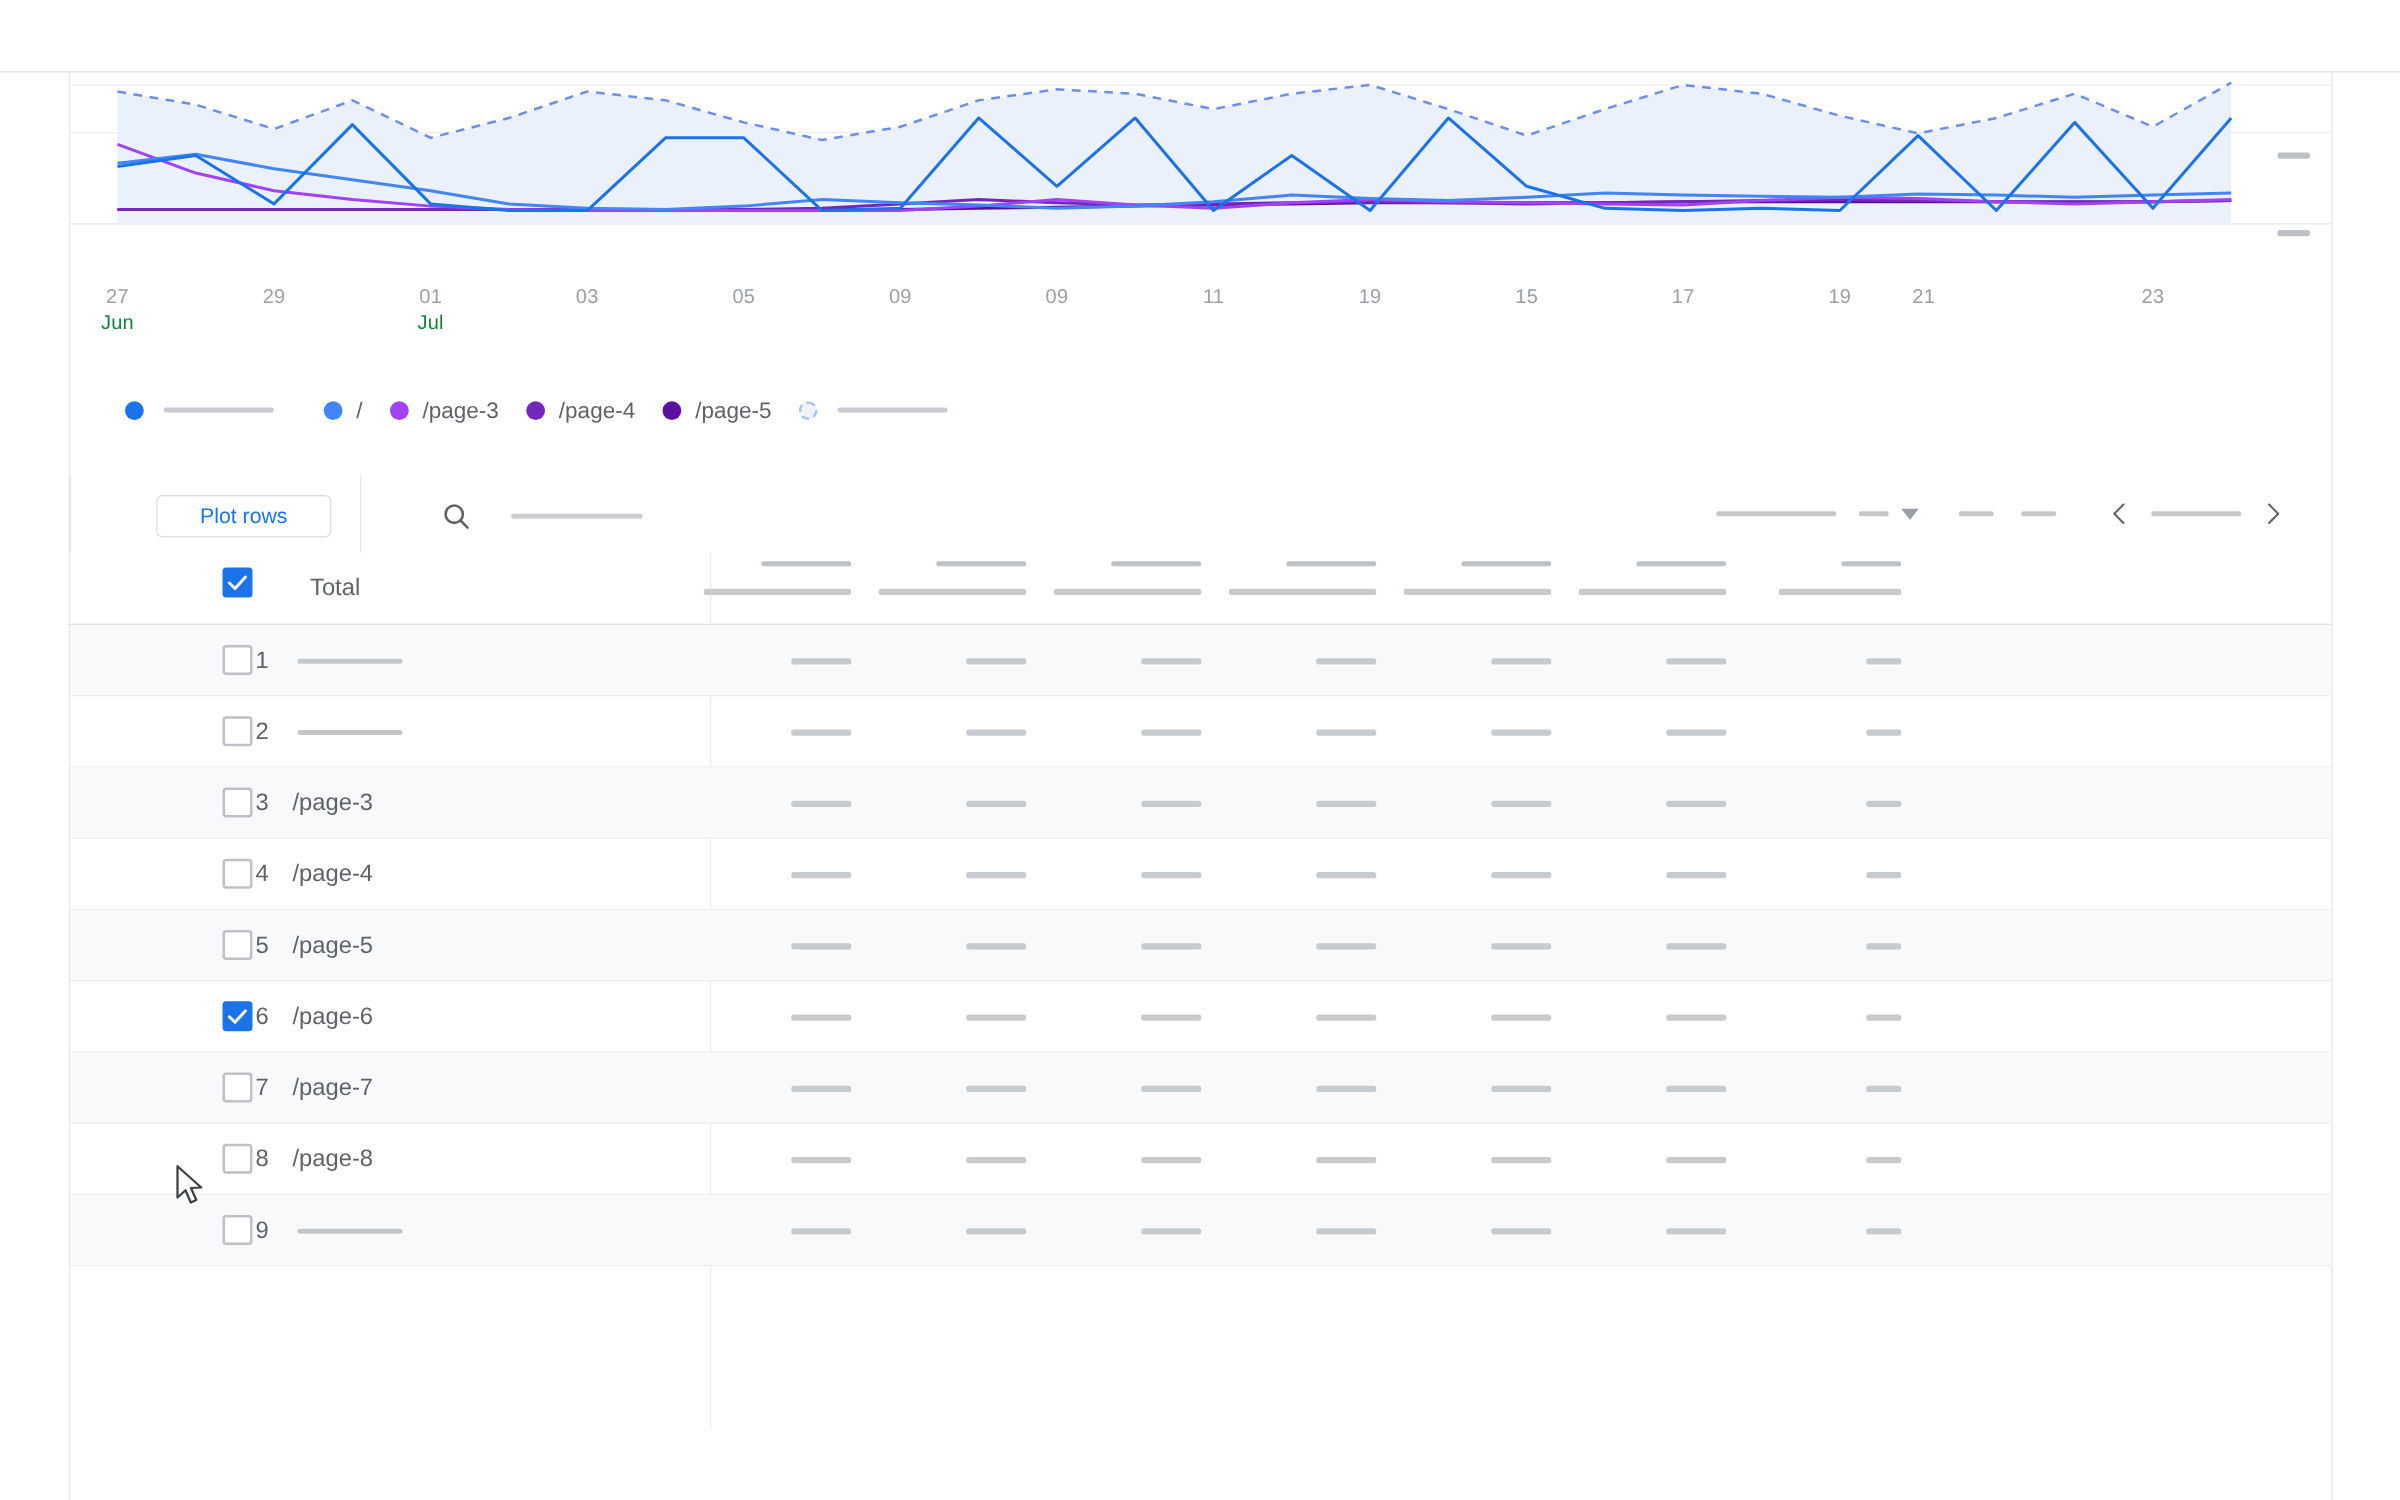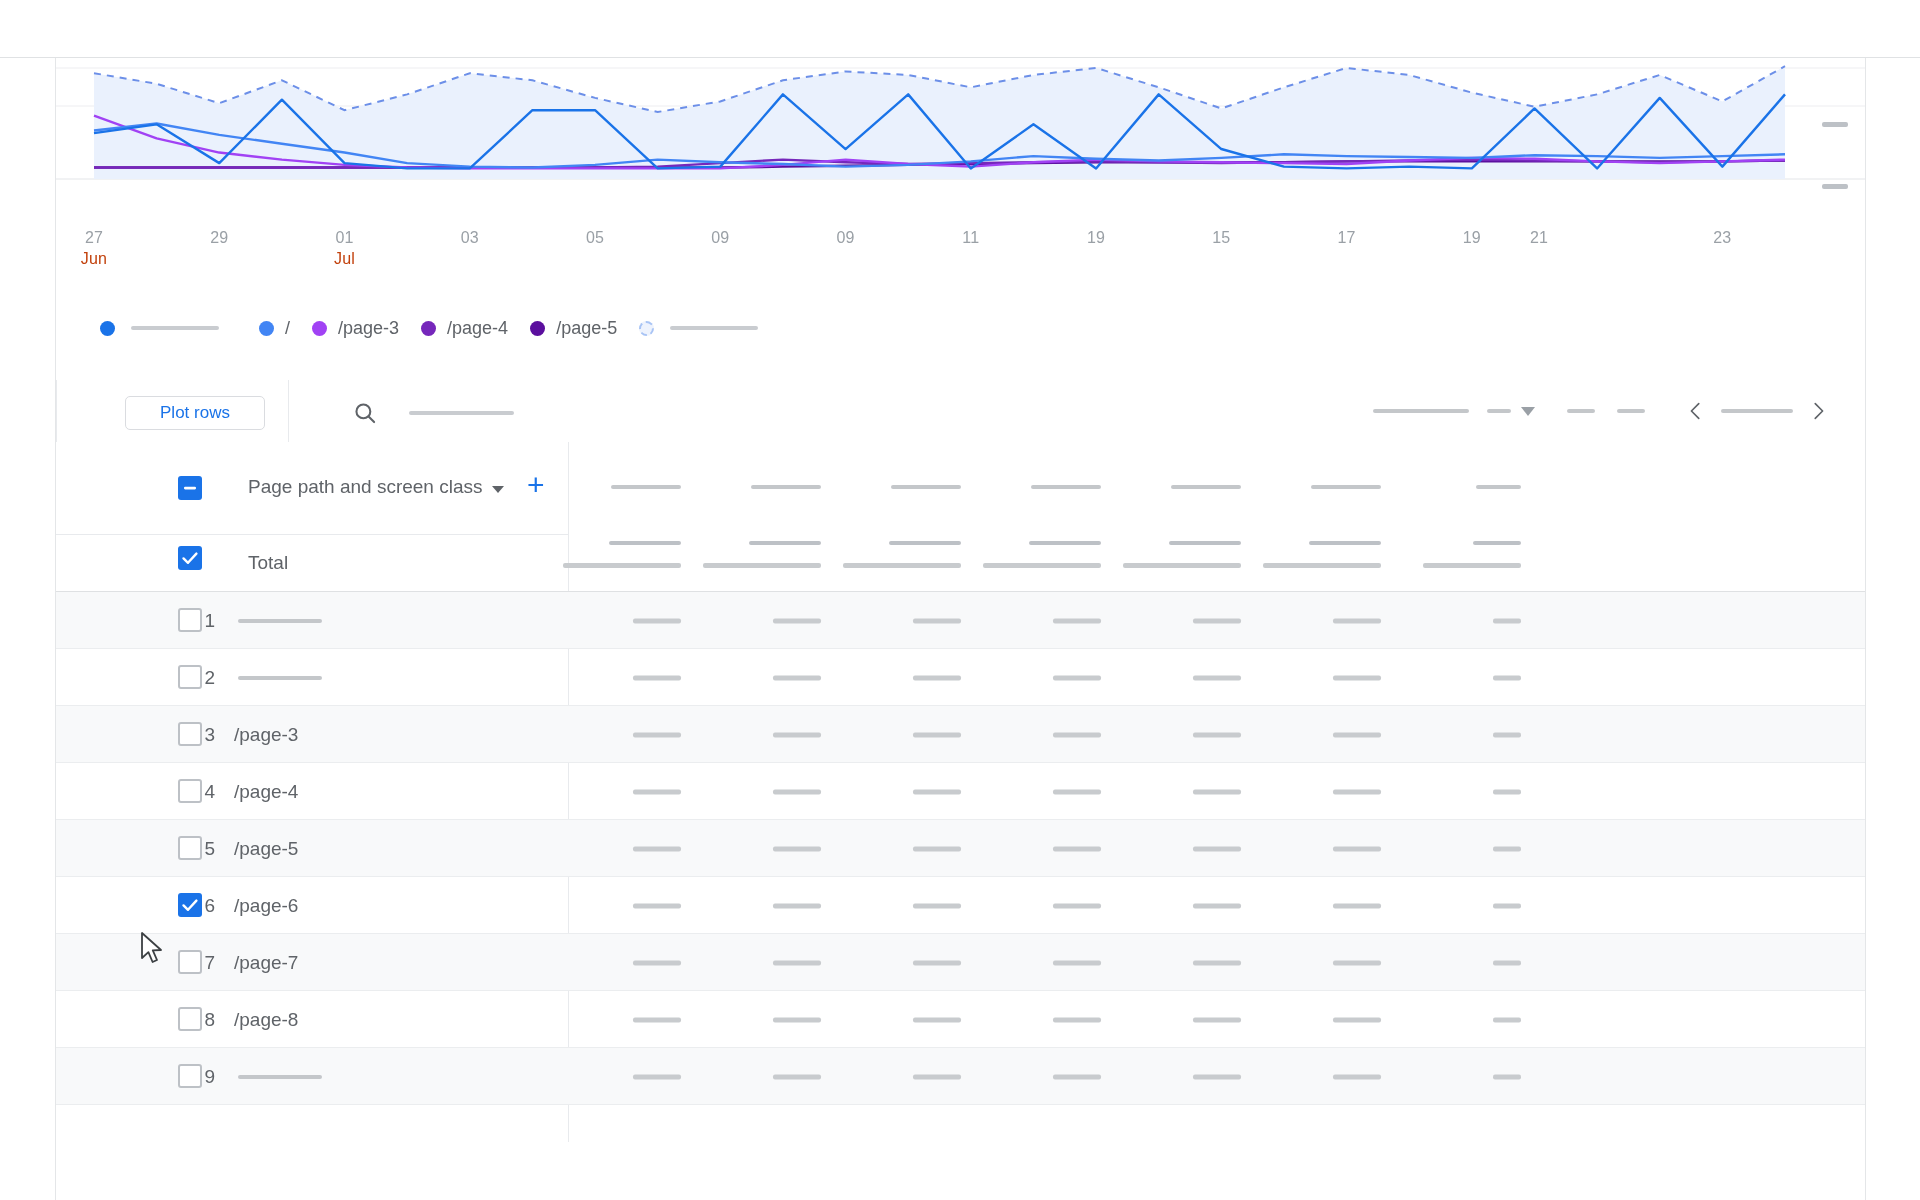--- a/index.html
+++ b/index.html
@@ -17,21 +17,21 @@
   .top-rule    { position: absolute; left: 0; top: 57px; width: 1920px; height: 1px; background: #e0e2e4; }
 
   
   .chart-wrap { position: absolute; left: 56px; top: 58px; width: 1809px; height: 180px; }
   .chart-svg  { position: absolute; left: 0; top: 0; }
 
   .x-axis { position: absolute; left: 56px; top: 228px; width: 1809px; height: 58px; }
   .xtick  { position: absolute; transform: translateX(-50%); text-align: center;
             font-size: 16px; color: #9aa0a6; letter-spacing: .2px; }
   .xtick .d { display:block; line-height: 20px; }
-  .xtick .m { display:block; line-height: 22px; font-size: 16px; color:#c2410c; }
+  .xtick .m { display:block; line-height: 22px; font-size: 16px; color:#15803d; }
 
   .y-axis { position: absolute; left: 1790px; top: 58px; width: 70px; height: 180px; }
   .yredact { position: absolute; right: 12px; height: 5px; border-radius: 2px; background: #bdc1c6; }
 
   
   .legend { position: absolute; left: 100px; top: 308px; height: 40px;
             display: flex; align-items: center; gap: 0; }
   .leg-item { display: flex; align-items: center; margin-right: 22px; }
   .leg-dot  { width: 15px; height: 15px; border-radius: 50%; flex: none; }
   .leg-dot.ghost { background: #eef3fd; border: 2px dashed #a8c4f5; box-sizing: border-box; }
@@ -231,40 +231,20 @@
         <svg width="22" height="22" viewBox="0 0 24 24">
           <polyline points="9,4 17,12 9,20" fill="none" stroke="#5f6368" stroke-width="1.8" stroke-linecap="round" stroke-linejoin="round"></polyline>
         </svg>
       </span>
     </div>
   </div>
 
   <div class="table">
     <div class="col-divider"></div>
 
-    <div class="hdr-row">
-      <span class="chk dash" style="left:122px; top:34px;">
-        <svg width="24" height="24" viewBox="0 0 24 24">
-          <rect x="6" y="10.8" width="12" height="2.6" rx="1.1" fill="#fff"></rect>
-        </svg>
-      </span>
-      <span class="dim-label" style="left:192px; top:34px;">Page path and screen class</span>
-      <span class="dim-caret" style="left:436px; top:44px;"></span>
-      <span class="plus-btn" style="left:471px; top:32px;">+</span>
-      <div class="hdr-sep"></div>
-      <div id="hdr-cells">
-          <div class="hdr-cell-redact" style="left: 555px; width: 70px; top: 43px;"></div>
-          <div class="hdr-cell-redact" style="left: 695px; width: 70px; top: 43px;"></div>
-          <div class="hdr-cell-redact" style="left: 835px; width: 70px; top: 43px;"></div>
-          <div class="hdr-cell-redact" style="left: 975px; width: 70px; top: 43px;"></div>
-          <div class="hdr-cell-redact" style="left: 1115px; width: 70px; top: 43px;"></div>
-          <div class="hdr-cell-redact" style="left: 1255px; width: 70px; top: 43px;"></div>
-          <div class="hdr-cell-redact" style="left: 1420px; width: 45px; top: 43px;"></div>
-        </div>
-    </div>
 
     <div class="total-row">
       <span class="chk on" style="left:122px; top:12px;">
         <svg width="24" height="24" viewBox="0 0 24 24">
           <polyline points="5.5,12.4 10,16.8 18.4,7.6" fill="none" stroke="#fff" stroke-width="2.4" stroke-linecap="round" stroke-linejoin="round"></polyline>
         </svg>
       </span>
       <span class="dim-label" style="left:192px; top:18px;">Total</span>
       <div id="tot-cells">
           <div class="tot-cell-redact" style="left: 553px; width: 72px; top: 7px;"></div>

